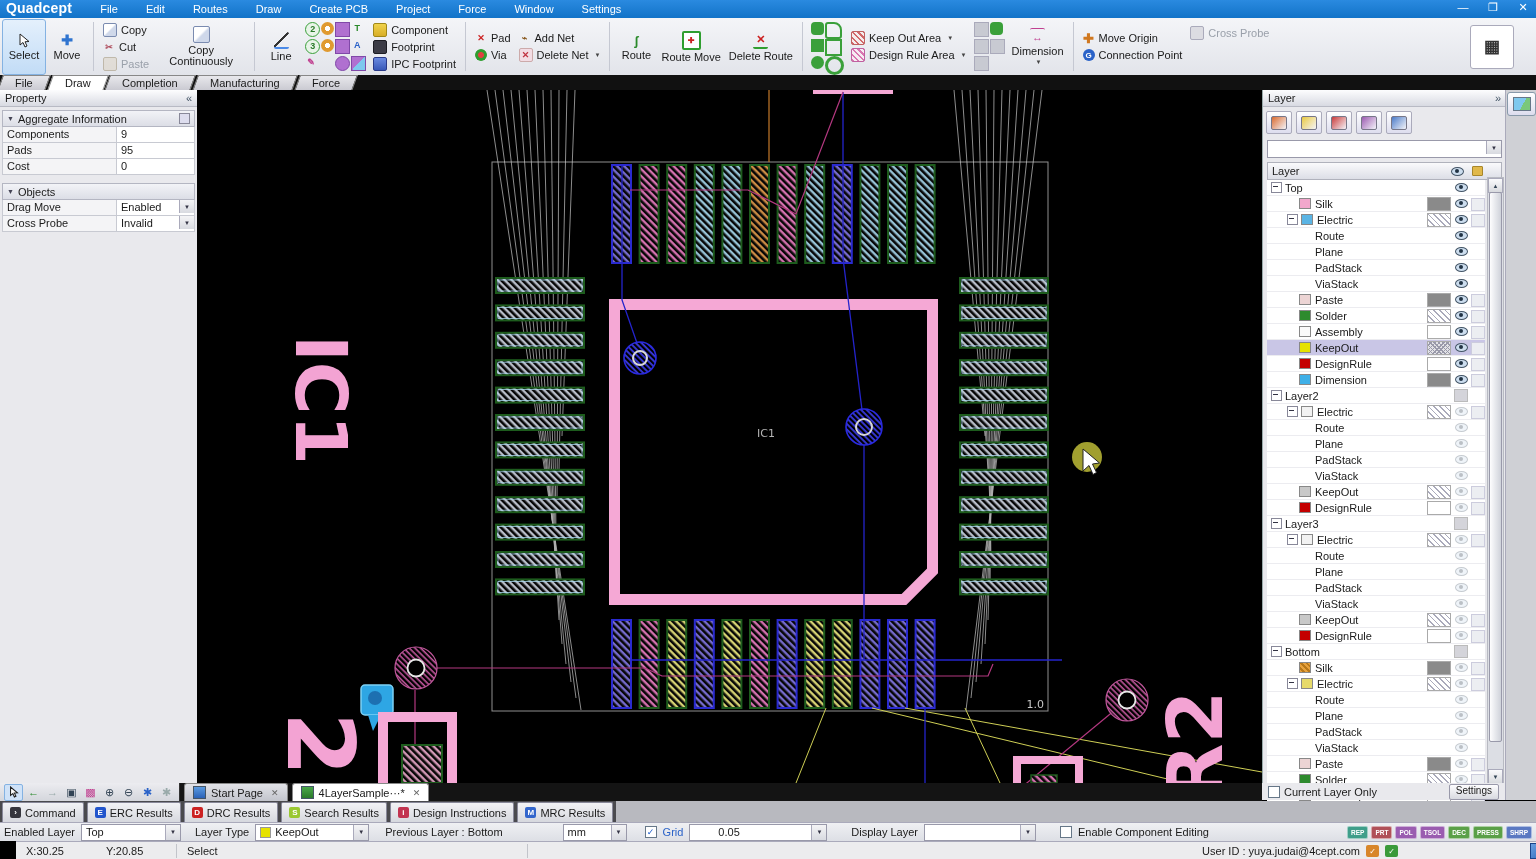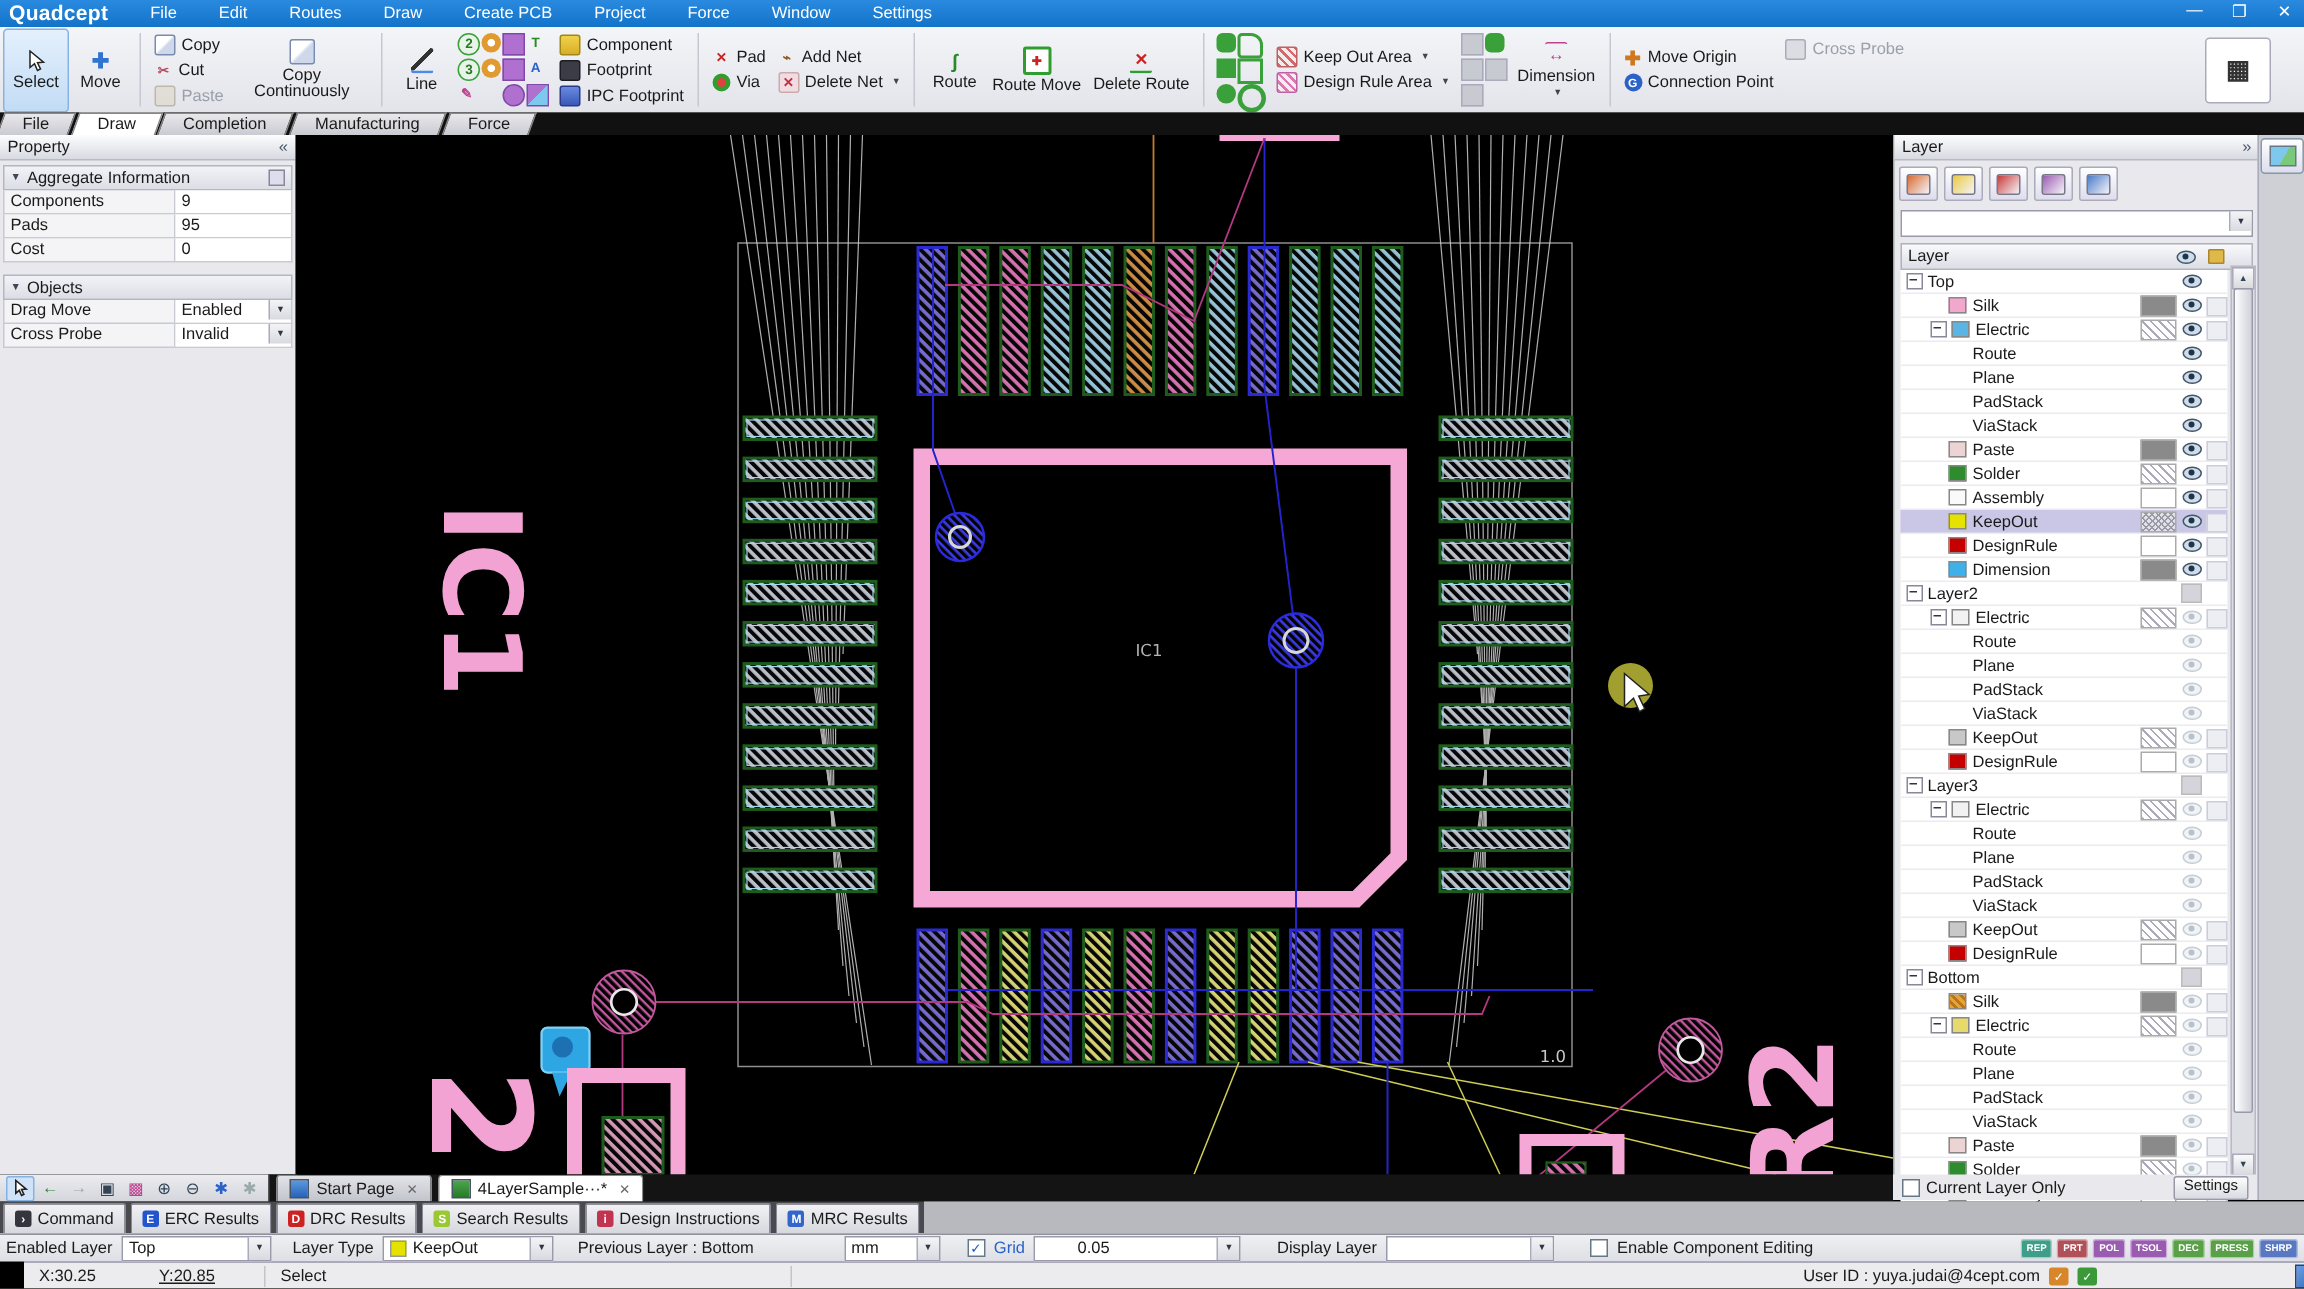--- a/index.html
+++ b/index.html
@@ -1083,21 +1083,21 @@
         <div class="badge" style="background: rgb(154, 92, 176);">POL</div>
         <div class="badge" style="background: rgb(154, 92, 176);">TSOL</div>
         <div class="badge" style="background: rgb(90, 160, 72);">DEC</div>
         <div class="badge" style="background: rgb(90, 160, 72);">PRESS</div>
         <div class="badge" style="background: rgb(90, 120, 194);">SHRP</div>
       </div>
   </div>
 
   <div class="statusbar">
     <span class="scell" style="min-width:60px;border-right:none;">X:30.25</span>
-    <span class="scell" style="min-width:60px;text-decoration:underline;">Y:20.85</span>
+    <span class="scell" style="min-width:60px;">Y:20.85</span>
     <span class="scell" style="min-width:330px;">Select</span>
     <div class="sright">
       <span>User ID : yuya.judai@4cept.com</span>
       <span class="sic" style="background:#d8862a;">✓</span>
       <span class="sic" style="background:#3a9a3a;">✓</span>
       <span style="width:120px;"></span>
       <span class="grip"></span>
     </div>
   </div>
 </div>

